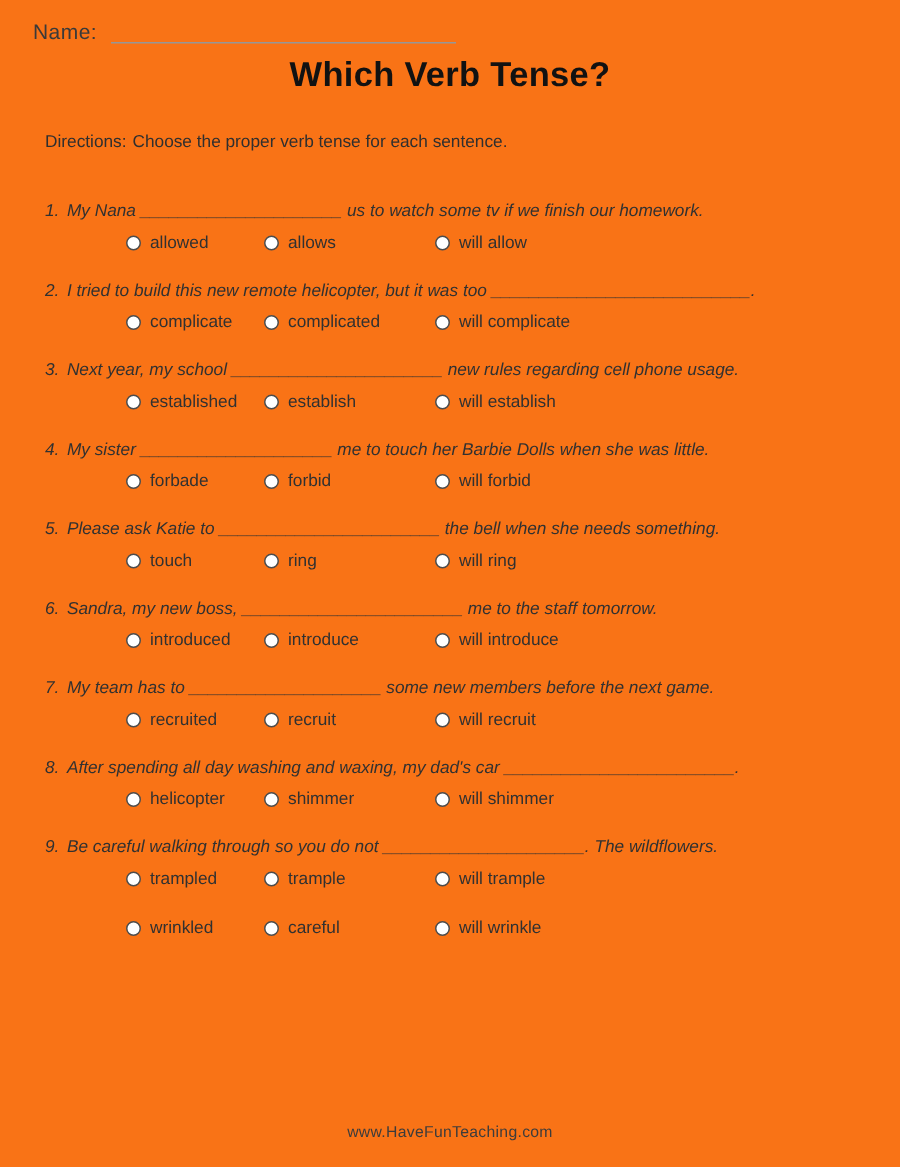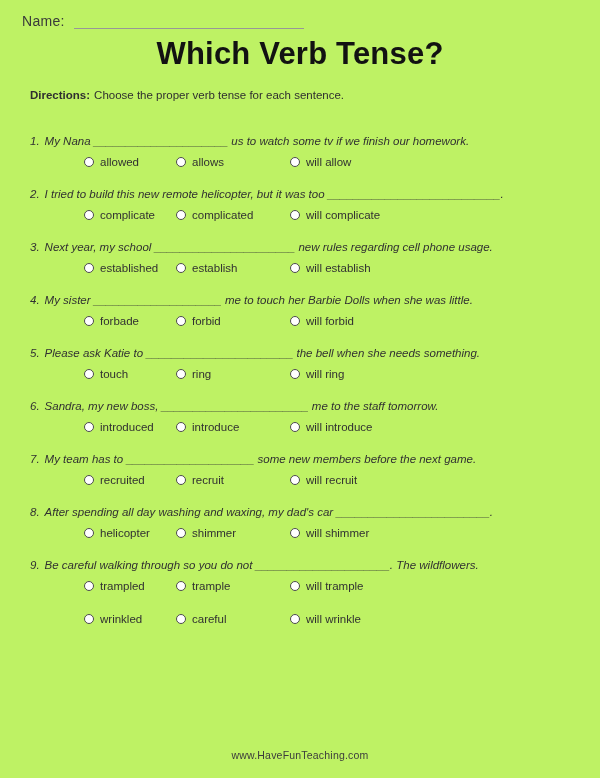--- a/index.html
+++ b/index.html
@@ -4,21 +4,21 @@
 <style>
   html, body {
     margin: 0;
     padding: 0;
     background: #ffffff;
   }
   .page {
     position: relative;
     width: 600px;
     height: 778px;
-    background: #bef264;
+    background: #f97316;
     font-family: "Liberation Sans", sans-serif;
     color: #353535;
     overflow: hidden;
   }
   
   .name-row {
     position: absolute;
     top: 13px;
     left: 22px;
     font-size: 14px;
@@ -35,37 +35,37 @@
     border-bottom: 1.5px solid #979797;
   }
   
   .title {
     position: absolute;
     top: 36px;
     left: 0;
     width: 100%;
     margin: 0;
     text-align: center;
-    font-size: 31px;
+    font-size: 23px;
     font-weight: bold;
     color: #121212;
     letter-spacing: 0.2px;
   }
   
   .directions {
     position: absolute;
     top: 89px;
     left: 30px;
     margin: 0;
     font-size: 11.5px;
     color: #2f2f2f;
     white-space: nowrap;
   }
   .directions-label {
-    font-weight: bold;
+    font-weight: normal;
     margin-right: 4px;
   }
   
   .questions {
     position: absolute;
     top: 134px;
     left: 30px;
     right: 18px;
   }
   .question { margin-bottom: 18px; }

